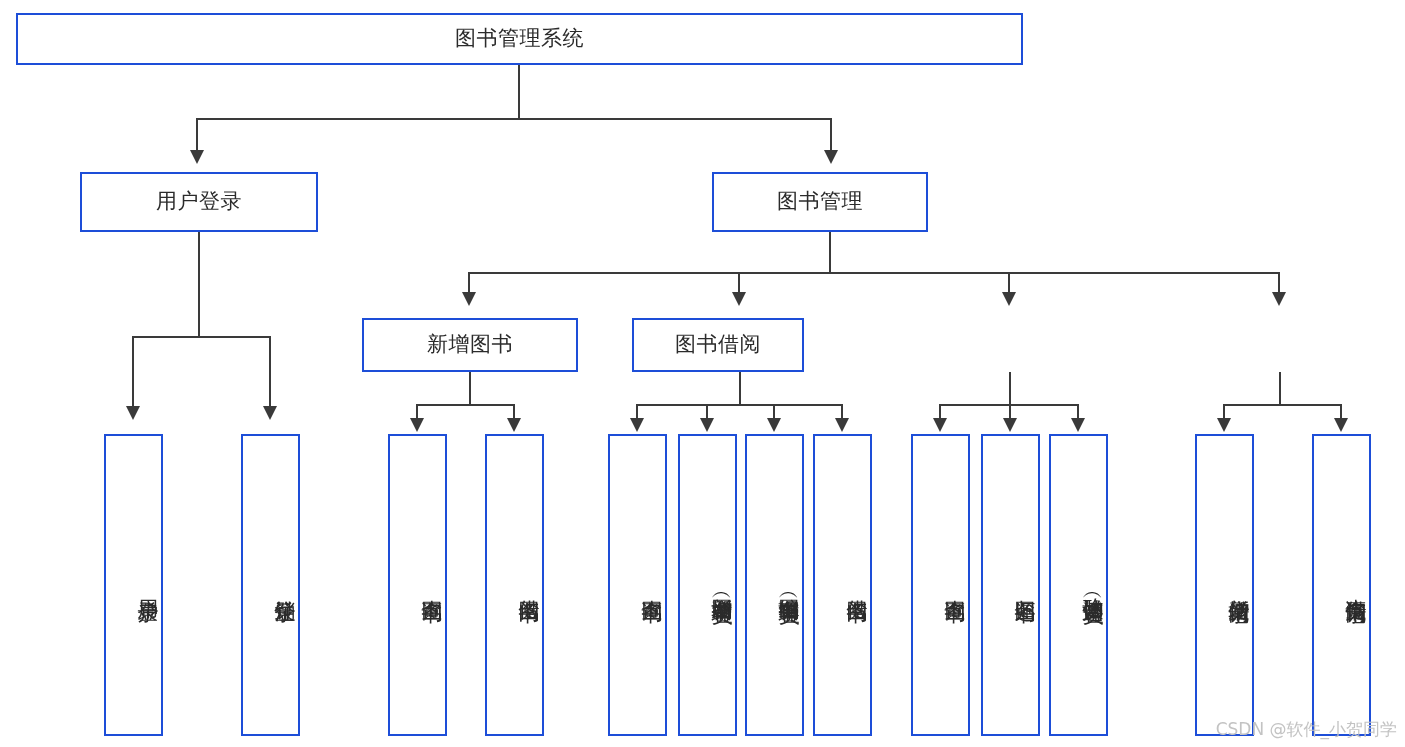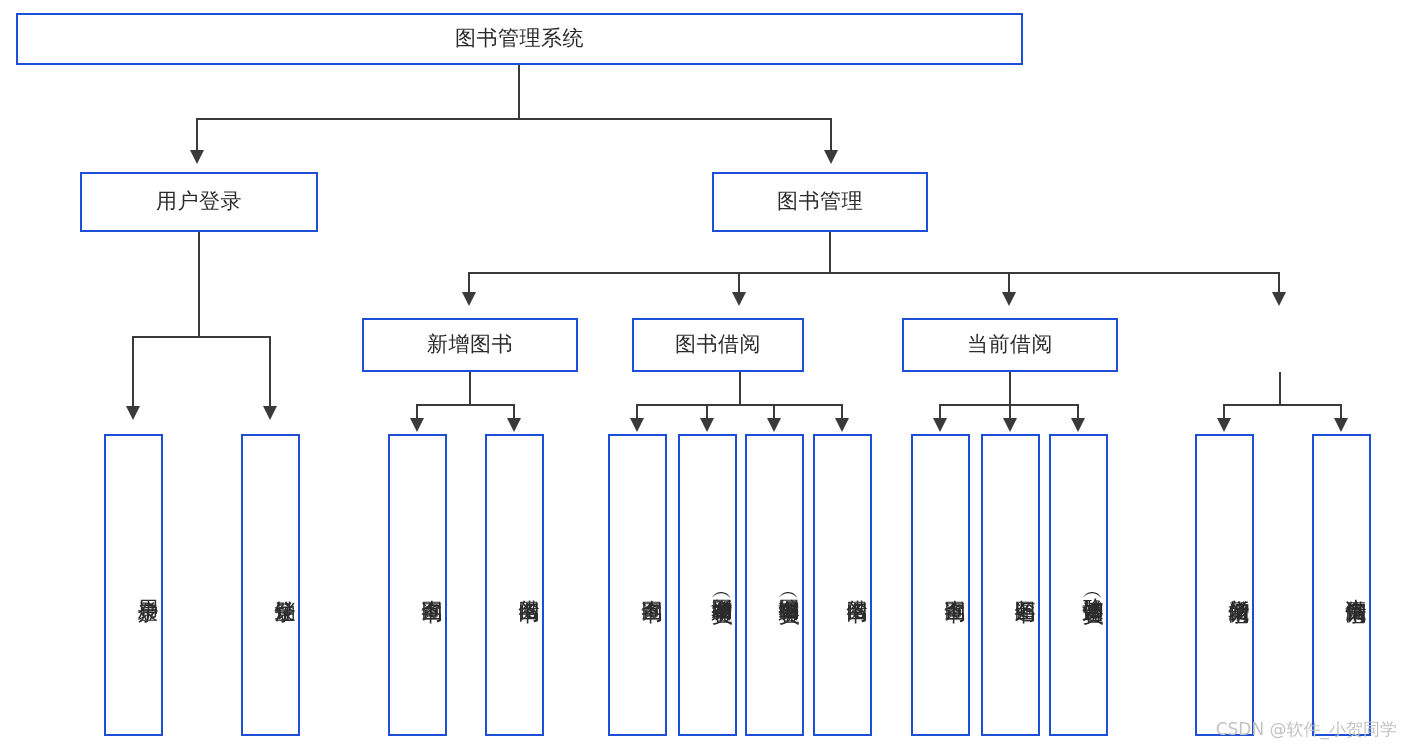--- a/index.html
+++ b/index.html
@@ -122,23 +122,20 @@
   <div class="arrow" style="left:1002px; top:292px;"></div>
 
   <div class="ln lnv" style="left:1278px; top:272px; width:2px; height:22px;"></div>
   <div class="arrow" style="left:1272px; top:292px;"></div>
 
   <div class="node h" style="left:362px; top:318px; width:216px; height:54px;">
     <span class="lbl">新增图书</span>
   </div>
   <div class="node h" style="left:632px; top:318px; width:172px; height:54px;">
     <span class="lbl">图书借阅</span>
-  </div>
-  <div class="node h" style="left:902px; top:318px; width:216px; height:54px;">
-    <span class="lbl">当前借阅</span>
   </div>
 
   <div class="ln lnv" style="left:469px; top:372px; width:2px; height:32px;"></div>
   <div class="ln lnh" style="left:416px; top:404px; width:98px; height:2px;"></div>
   <div class="ln lnv" style="left:416px; top:404px; width:2px; height:16px;"></div>
   <div class="arrow" style="left:410px; top:418px;"></div>
   <div class="ln lnv" style="left:513px; top:404px; width:2px; height:16px;"></div>
   <div class="arrow" style="left:507px; top:418px;"></div>
 
   <div class="ln lnv" style="left:739px; top:372px; width:2px; height:32px;"></div>

